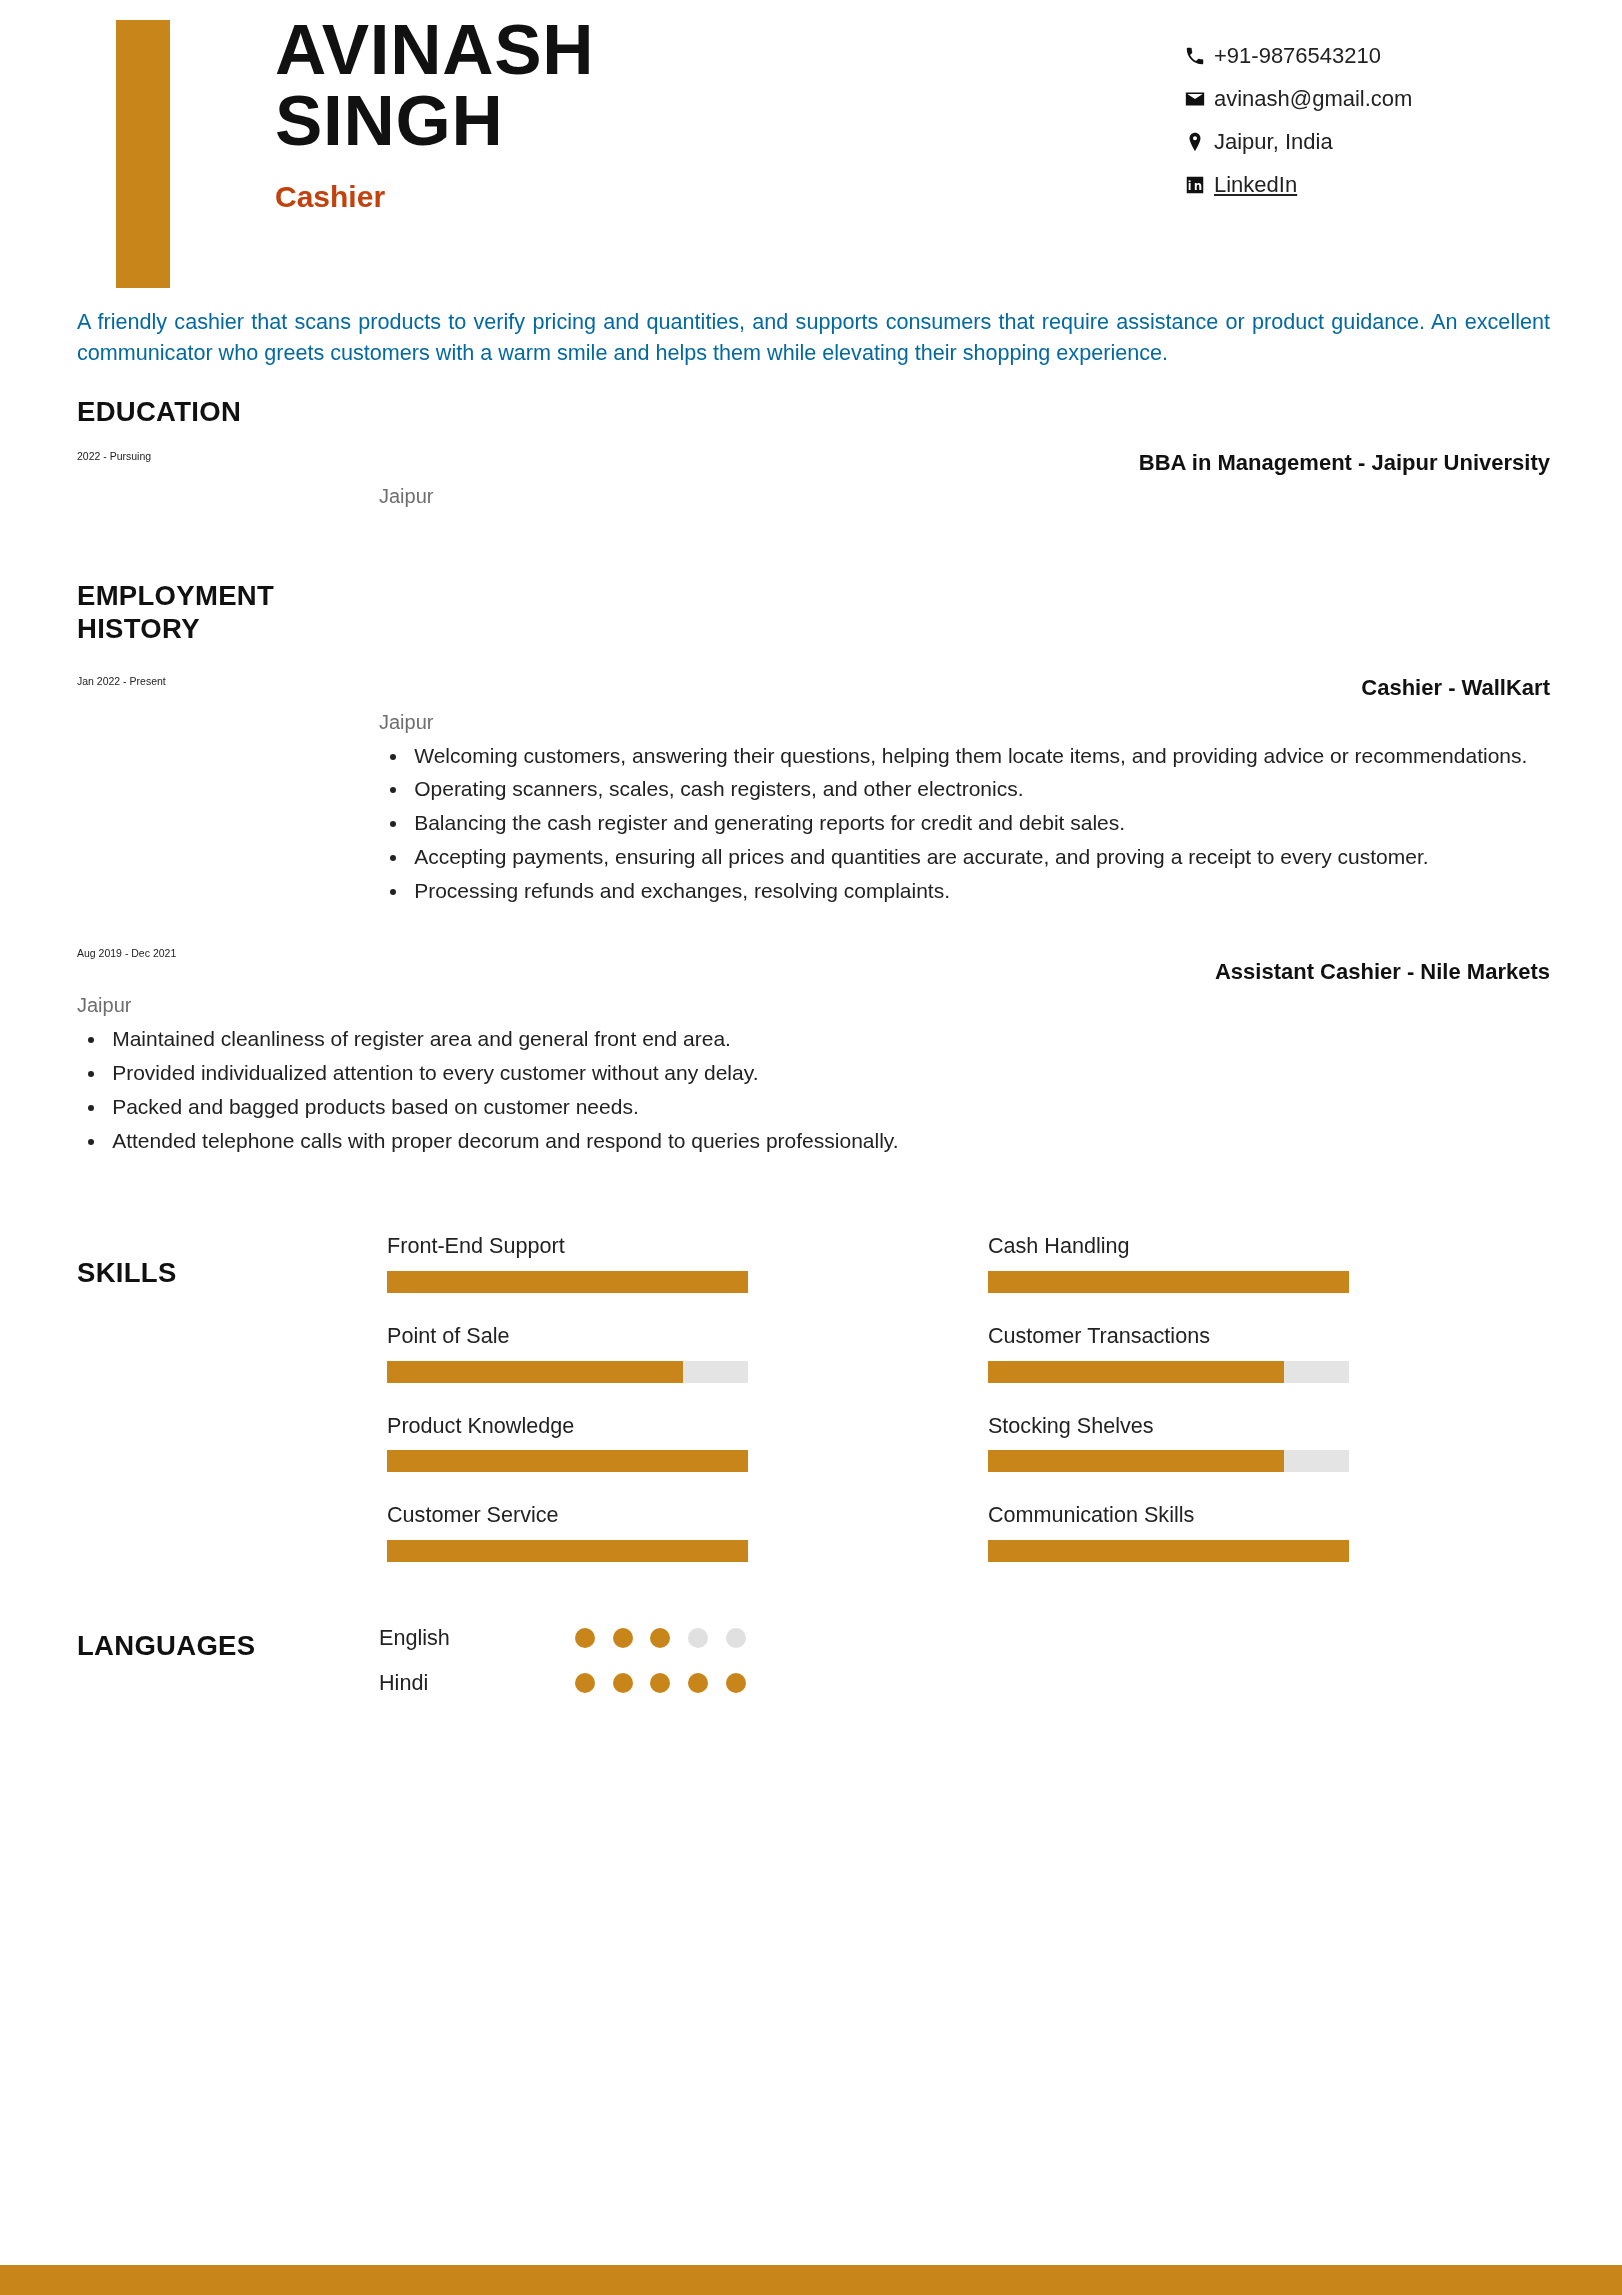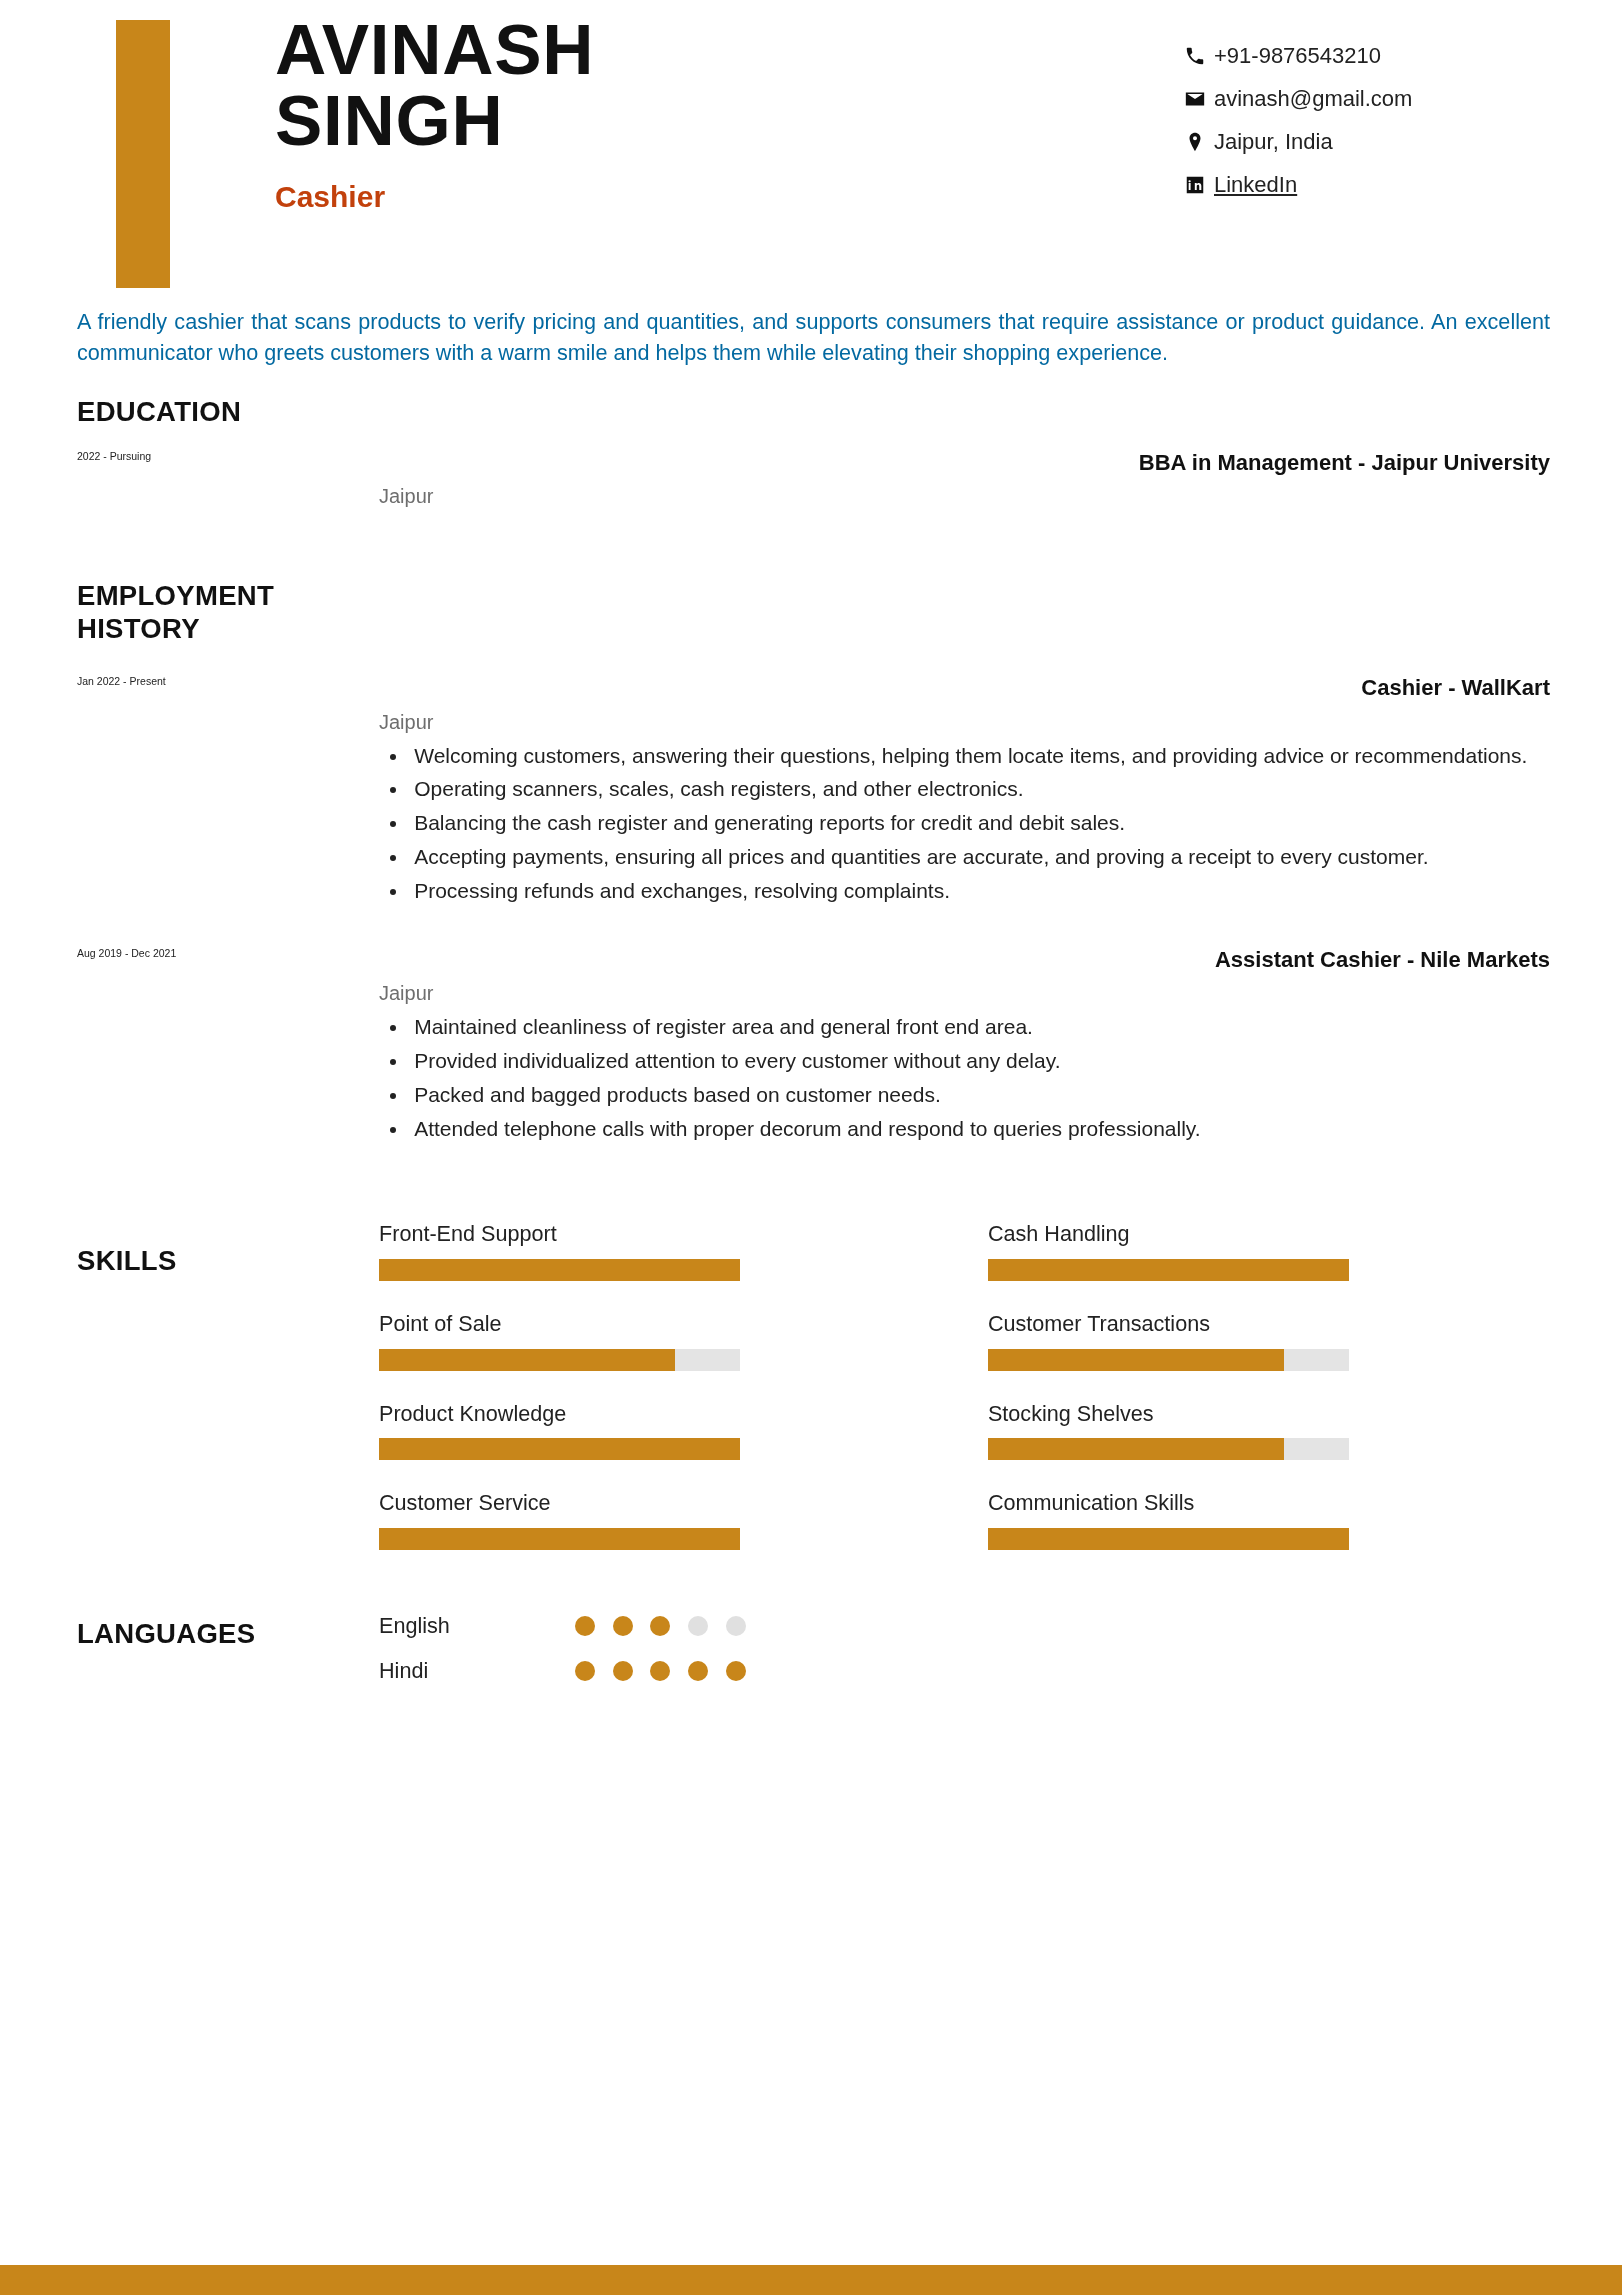--- a/index.html
+++ b/index.html
@@ -130,20 +130,21 @@
 
   
   .skills-wrap {
     display: flex;
     flex-wrap: wrap;
     justify-content: space-between;
   }
   .skill {
     width: 48%;
     margin-bottom: 30px;
+    margin-left: 8px;
   }
   .skill-name {
     font-size: 21.6px;
     color: #222222;
     margin-bottom: 11.8px;
   }
   .skill-track {
     width: 361px;
     height: 22px;
     background: #e4e4e4;
@@ -265,21 +266,21 @@
       <ul class="bullets">
         <li>Welcoming customers, answering their questions, helping them locate items, and providing advice or recommendations.</li>
         <li>Operating scanners, scales, cash registers, and other electronics.</li>
         <li>Balancing the cash register and generating reports for credit and debit sales.</li>
         <li>Accepting payments, ensuring all prices and quantities are accurate, and proving a receipt to every customer.</li>
         <li>Processing refunds and exchanges, resolving complaints.</li>
       </ul>
     </div>
   </div>
 
-  <div class="grid-row" style="margin-top:41px;">
+  <div class="grid-row" style="margin-top:41px;flex-direction:column;">
     <div class="col-left">Aug 2019 - Dec 2021</div>
     <div class="col-right">
       <div class="entry-title">Assistant Cashier - Nile Markets</div>
       <div class="entry-sub">Jaipur</div>
       <ul class="bullets">
         <li>Maintained cleanliness of register area and general front end area.</li>
         <li>Provided individualized attention to every customer without any delay.</li>
         <li>Packed and bagged products based on customer needs.</li>
         <li>Attended telephone calls with proper decorum and respond to queries professionally.</li>
       </ul>

